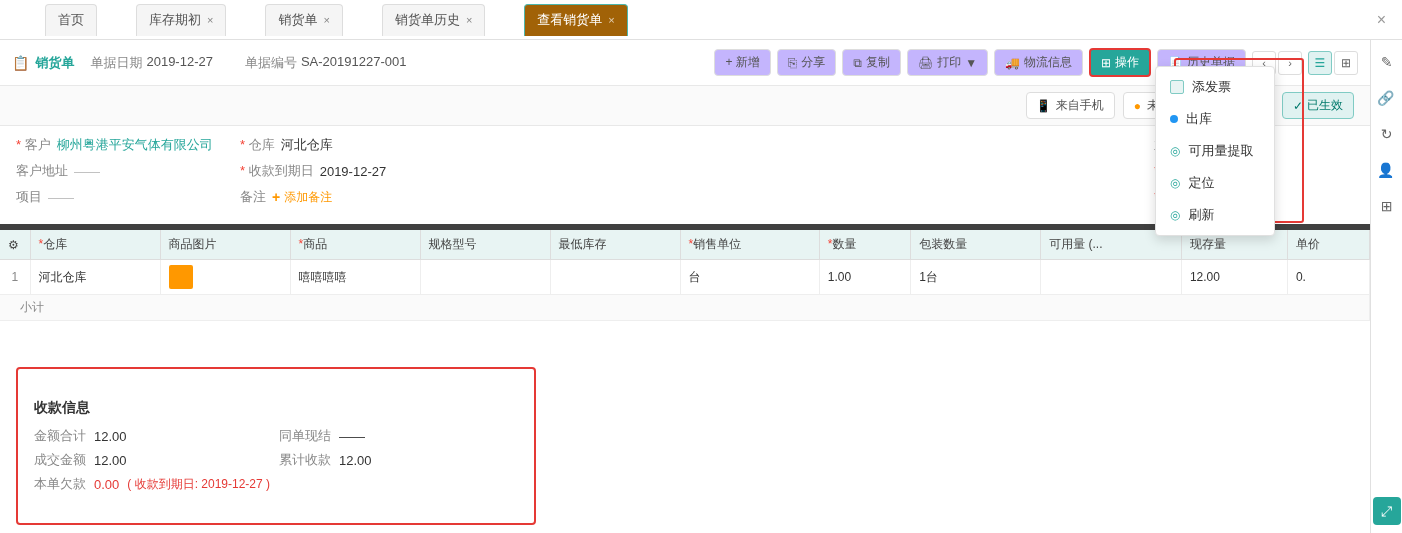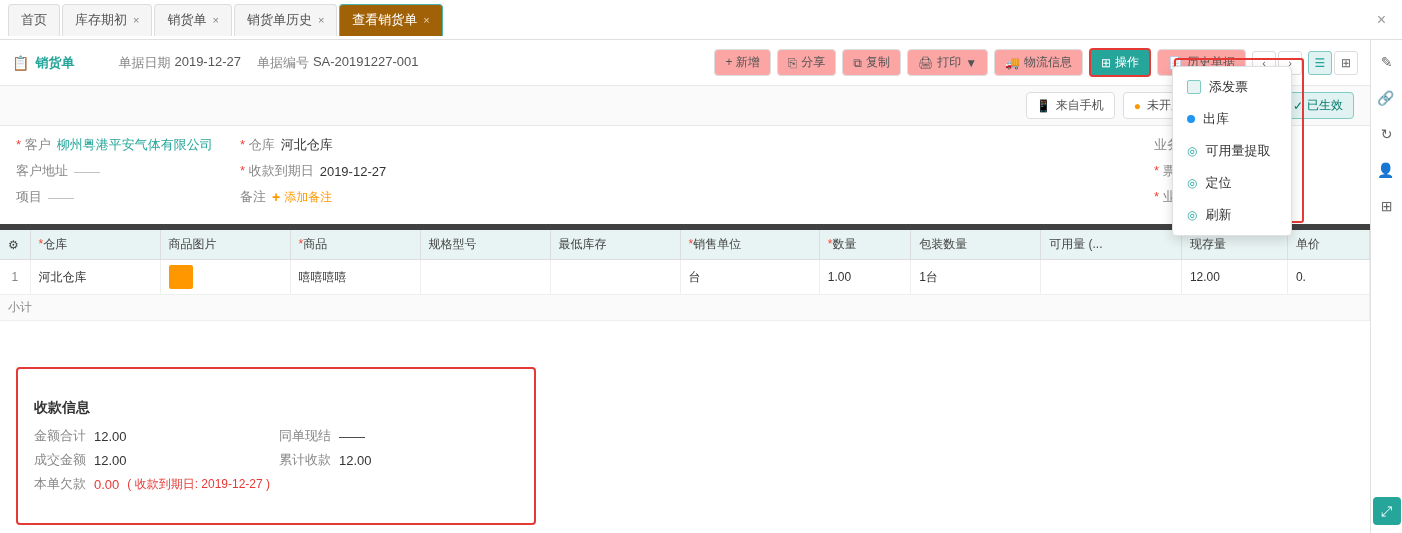--- a/index.html
+++ b/index.html
@@ -6,21 +6,21 @@
     body { font-family: "Microsoft YaHei", "PingFang SC", Arial, sans-serif; font-size: 13px; background: #f0f2f5; color: #333; }
 
     
     .tab-bar {
       display: flex; align-items: center; background: #fff; border-bottom: 1px solid #e0e0e0;
       padding: 0 8px; height: 40px; gap: 2px;
     }
     .tab {
       display: flex; align-items: center; padding: 6px 12px; border-radius: 4px 4px 0 0;
       cursor: pointer; font-size: 13px; color: #555; background: #f5f5f5;
-      border: 1px solid #ddd; border-bottom: none; gap: 6px; height: 32px;
+      border: 1px solid #ddd; border-bottom: none; gap: 6px; height: 32px; margin-left: 37px;
     }
     .tab.active { background: #4db6ac; color: #fff; border-color: #4db6ac; }
     .tab-close { font-size: 11px; cursor: pointer; opacity: 0.7; }
     .window-close {
       margin-left: auto; font-size: 16px; color: #999; cursor: pointer; padding: 4px 8px;
     }
 
     
     .main-content {
       background: #fff; margin: 0; padding: 0; height: calc(533px - 40px);
@@ -29,31 +29,31 @@
 
     
     .doc-header {
       display: flex; align-items: center; padding: 8px 12px; border-bottom: 1px solid #e8e8e8;
       background: #fff; gap: 16px;
     }
     .doc-title {
       display: flex; align-items: center; gap: 6px; color: #26a69a; font-weight: bold;
     }
     .doc-title-icon { font-size: 14px; }
-    .doc-meta { display: flex; gap: 16px; color: #555; font-size: 13px; margin-left: 28px; }
+    .doc-meta { display: flex; gap: 32px; color: #555; font-size: 13px; }
     .doc-meta span { display: flex; gap: 4px; }
     .doc-meta .label { color: #888; }
 
     
     .toolbar {
       display: flex; align-items: center; gap: 6px; margin-left: auto;
     }
     .btn {
       display: flex; align-items: center; gap: 4px; padding: 4px 10px;
-      border: 1px solid #ddd; border-radius: 4px; background: #fca5a5;
+      border: 1px solid #ddd; border-radius: 4px; background: #c4b5fd;
       cursor: pointer; font-size: 12px; color: #555; white-space: nowrap;
     }
     .btn.active-op { background: #26a69a; color: #fff; border-color: #c00; border: 2px solid red; }
 
     
     .form-area {
       padding: 10px 16px; border-bottom: 6px solid #404040; background: #fff;
     }
     .form-row {
       display: flex; gap: 24px; margin-bottom: 8px; align-items: center;
@@ -352,21 +352,21 @@
             <td></td>
             <td></td>
             <td>台</td>
             <td>1.00</td>
             <td>1台</td>
             <td></td>
             <td>12.00</td>
             <td>0.</td>
           </tr>
           <tr class="subtotal-row">
-            <td colspan="12" style="color:#888; padding: 4px 8px;">小计</td>
+            <td colspan="12" style="color:#888; padding: 4px 20px;">小计</td>
           </tr>
         </tbody>
       </table>
     </div>
 
     <div class="payment-box">
       <div class="payment-title">收款信息</div>
       <div class="payment-grid">
         <div class="payment-item">
           <span class="p-label">金额合计</span>
@@ -396,21 +396,21 @@
 
   <div class="right-sidebar">
     <div class="sidebar-icon">✎</div>
     <div class="sidebar-icon">🔗</div>
     <div class="sidebar-icon">↻</div>
     <div class="sidebar-icon">👤</div>
     <div class="sidebar-icon">⊞</div>
     <div class="sidebar-icon active" style="margin-top:auto; background:#26a69a; color:#fff;">⤢</div>
   </div>
 
-  <div class="dropdown-menu" style="top:66px; right:110px;">
+  <div class="dropdown-menu" style="top:66px; right:127px;">
     <div class="dropdown-item">
       <span class="icon-sq"></span>
       <span>添发票</span>
     </div>
     <div class="dropdown-item">
       <span class="dot blue"></span>
       <span>出库</span>
     </div>
     <div class="dropdown-item">
       <span style="color:#26a69a; font-size:12px;">◎</span>

